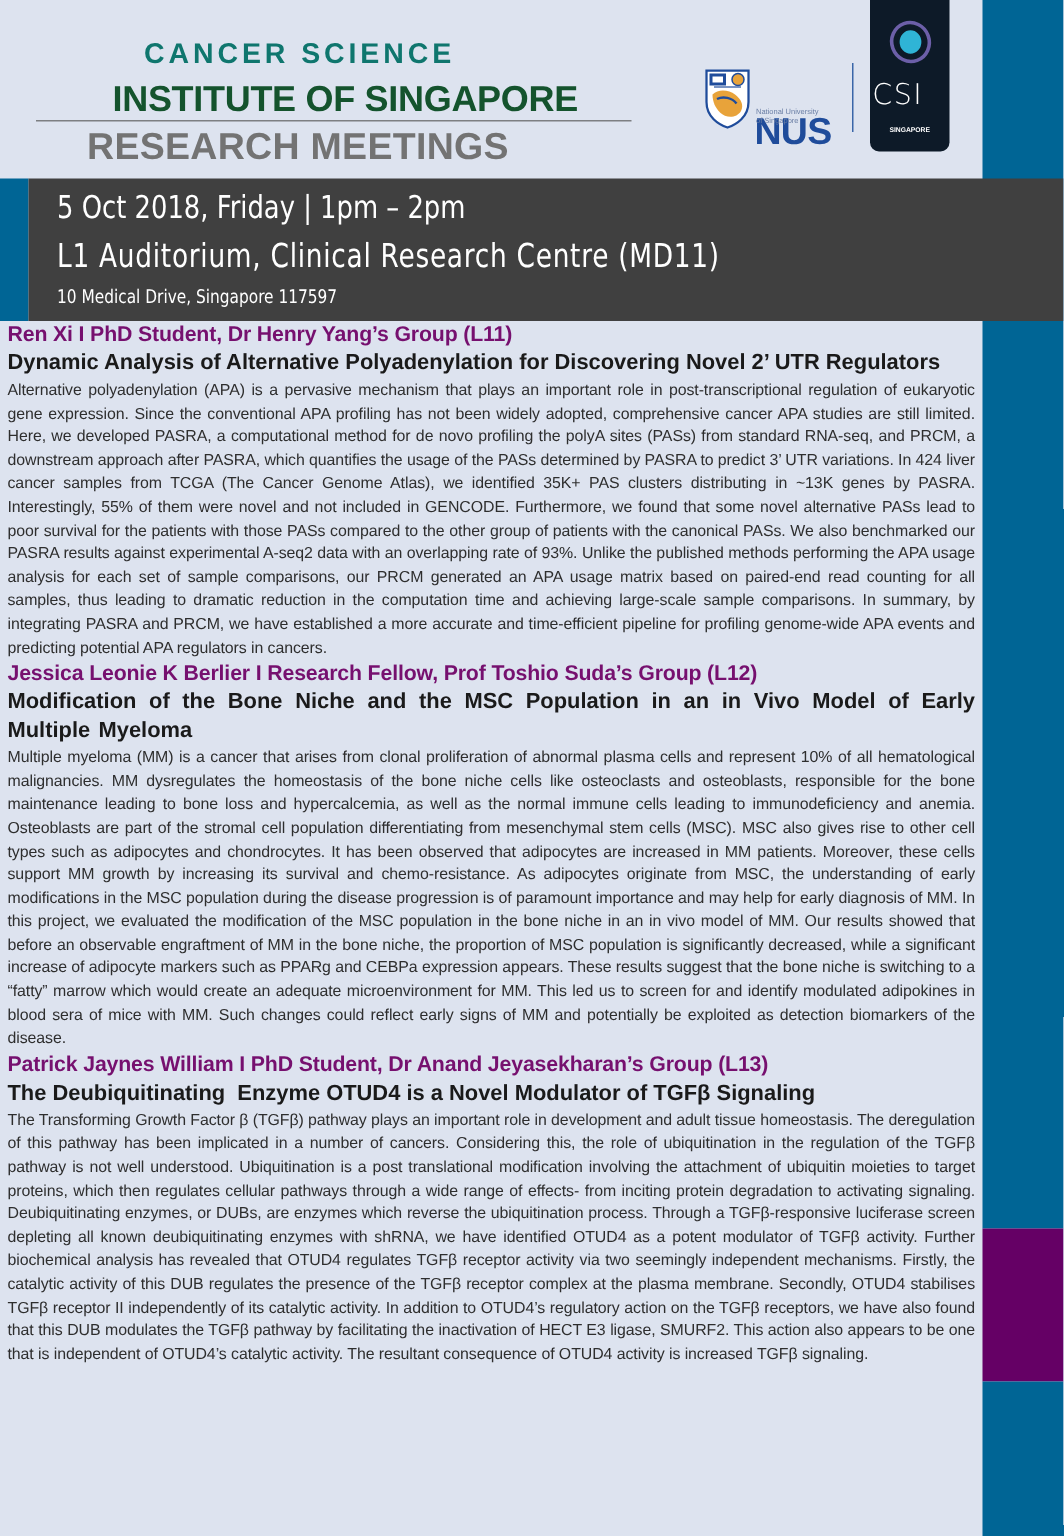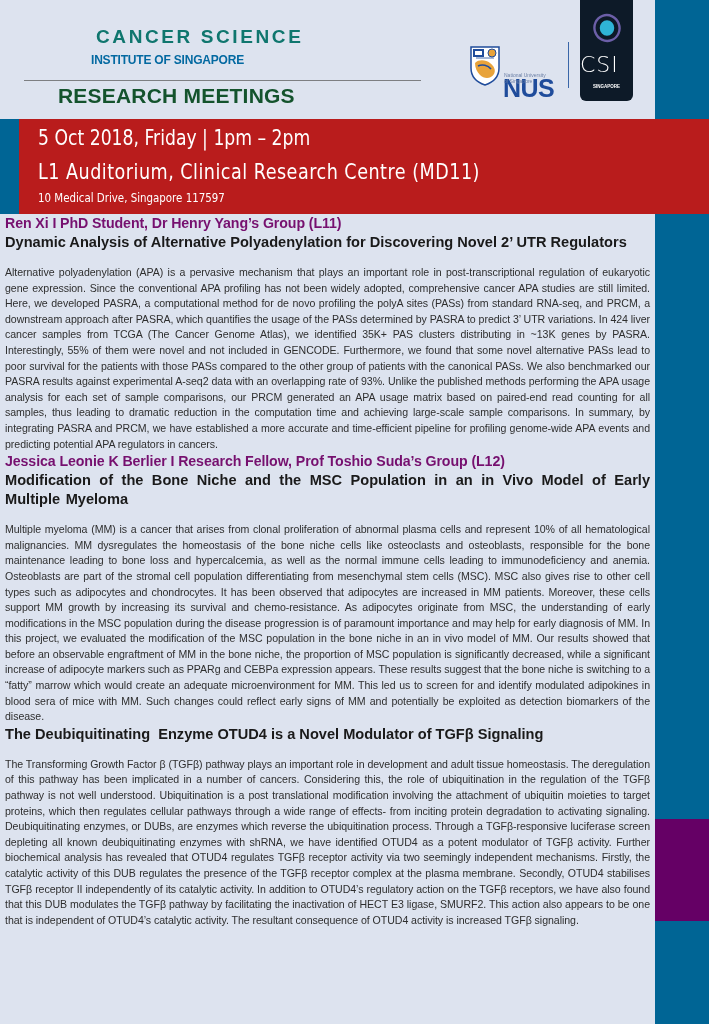--- a/index.html
+++ b/index.html
@@ -13,51 +13,51 @@
   .strip-right-purple { position: absolute; left: 655px; top: 819px; width: 54px; height: 102px; background: #650065; }
   .strip-right-bottom { position: absolute; left: 655px; top: 921px; width: 54px; height: 103px; background: #006595; }
   .strip-left { position: absolute; left: 0; top: 119px; width: 19px; height: 95px; background: #006595; }
 
   .hdr-line1 {
     position: absolute; left: 96px; top: 26px;
     font-family: "Liberation Sans", sans-serif; font-weight: bold;
     font-size: 19px; letter-spacing: 2.6px; color: #0f766e;
   }
   .hdr-line2 {
-    position: absolute; left: 91px; top: 53px;
+    position: absolute; left: 75px; top: 53px;
     font-family: "Liberation Sans", sans-serif; font-weight: bold;
-    font-size: 12px; color: #0369a1; letter-spacing: -0.2px;
+    font-size: 24px; color: #14532d; letter-spacing: -0.2px;
   }
   .hdr-rule { position: absolute; left: 24px; top: 80px; width: 397px; height: 1px; background: #7d7f82; }
   .hdr-line3 {
     position: absolute; left: 58px; top: 84px;
     font-family: "Liberation Sans", sans-serif; font-weight: bold;
-    font-size: 21px; color: #14532d; letter-spacing: 0.2px;
+    font-size: 25px; color: #737373; letter-spacing: 0.2px;
   }
 
   .nus-logo { position: absolute; left: 470px; top: 44px; width: 90px; height: 44px; }
   .nus-shield { position: absolute; left: 0; top: 2px; width: 30px; height: 40px; }
   .nus-text { position: absolute; left: 33px; top: -2px; font-size: 25px; font-weight: bold; color: #1f4c9b; letter-spacing: -0.5px; margin-top: 32px; }
   .nus-sub { position: absolute; left: 34px; top: 28px; font-size: 5px; line-height: 6px; color: #6b7fa5; }
   .logo-divider { position: absolute; left: 568px; top: 42px; width: 1px; height: 46px; background: #3a66a8; }
 
   .csi-logo { position: absolute; left: 580px; top: 0; width: 53px; height: 101px; background: #0d1a28; border-radius: 0 0 6px 6px; }
-  .csi-text { position: absolute; left: 0; top: 52px; width: 37px; text-align: center; color: #ffffff; font-size: 22px; letter-spacing: 1px; font-family: "DejaVu Sans", sans-serif; font-weight: 300; }
+  .csi-text { position: absolute; left: 0; top: 52px; width: 37px; text-align: center; color: #ffffff; font-size: 19px; letter-spacing: 1px; font-family: "DejaVu Sans", sans-serif; font-weight: 300; }
   .csi-sub { position: absolute; left: 0; top: 84px; width: 53px; text-align: center; color: #ffffff; font-size: 4.5px; font-weight: bold; }
 
-  .banner { position: absolute; left: 19px; top: 119px; width: 690px; height: 95px; background: #b91c1c; }
+  .banner { position: absolute; left: 19px; top: 119px; width: 690px; height: 95px; background: #404040; }
   .banner-date { position: absolute; left: 19px; top: 7px; color: #ffffff; font-size: 21px; font-family: "DejaVu Sans", sans-serif; transform: scaleX(0.82); transform-origin: left; white-space: nowrap; }
   .banner-venue { position: absolute; left: 19px; top: 40px; color: #ffffff; font-size: 22px; font-family: "DejaVu Sans", sans-serif; transform: scaleX(0.80); transform-origin: left; white-space: nowrap; letter-spacing: 0.6px; }
   .banner-addr { position: absolute; left: 19px; top: 71px; color: #ffffff; font-size: 12.5px; font-family: "DejaVu Sans", sans-serif; transform: scaleX(0.82); transform-origin: left; white-space: nowrap; }
 
   .content { position: absolute; left: 5px; top: 214px; width: 645px; }
   .speaker { color: #76106f; font-weight: bold; font-size: 14.2px; line-height: 19px; white-space: nowrap; letter-spacing: -0.1px; }
   .talk-title { color: #1a1a1a; font-weight: bold; font-size: 14.6px; line-height: 19px; letter-spacing: 0px; }
   .talk-title.wide { text-align: justify; text-align-last: left; word-spacing: 1.5px; }
-  .abstract { font-size: 10.6px; line-height: 15.6px; color: #2e2e2e; text-align: justify; letter-spacing: -0.05px; margin: 13px 0 0 0; }
+  .abstract { font-size: 10.6px; line-height: 15.6px; color: #2e2e2e; text-align: justify; letter-spacing: -0.05px; margin: 1px 0 0 0; }
   .section { margin-bottom: 0; }
   .sec2 { margin-top: 0px; }
 </style>
 </head>
 <body>
 
 <div class="strip-right-top"></div>
 <div class="strip-right-purple"></div>
 <div class="strip-right-bottom"></div>
 <div class="strip-left"></div>
@@ -105,16 +105,17 @@
     <div class="speaker">Ren Xi  I  PhD Student, Dr Henry Yang’s Group (L11)</div>
     <div class="talk-title">Dynamic Analysis of Alternative Polyadenylation for Discovering Novel 2’ UTR Regulators</div>
     <p class="abstract">Alternative polyadenylation (APA) is a pervasive mechanism that plays an important role in post-transcriptional regulation of eukaryotic gene expression. Since the conventional APA profiling has not been widely adopted, comprehensive cancer APA studies are still limited. Here, we developed PASRA, a computational method for de novo profiling the polyA sites (PASs) from standard RNA-seq, and PRCM, a downstream approach after PASRA, which quantifies the usage of the PASs determined by PASRA to predict 3’ UTR variations. In 424 liver cancer samples from TCGA (The Cancer Genome Atlas), we identified 35K+ PAS clusters distributing in ~13K genes by PASRA. Interestingly, 55% of them were novel and not included in GENCODE. Furthermore, we found that some novel alternative PASs lead to poor survival for the patients with those PASs compared to the other group of patients with the canonical PASs. We also benchmarked our PASRA results against experimental A-seq2 data with an overlapping rate of 93%. Unlike the published methods performing the APA usage analysis for each set of sample comparisons, our PRCM generated an APA usage matrix based on paired-end read counting for all samples, thus leading to dramatic reduction in the computation time and achieving large-scale sample comparisons. In summary, by integrating PASRA and PRCM, we have established a more accurate and time-efficient pipeline for profiling genome-wide APA events and predicting potential APA regulators in cancers.</p>
   </div>
   <div class="section sec2">
     <div class="speaker">Jessica Leonie K Berlier  I  Research Fellow, Prof Toshio Suda’s Group (L12)</div>
     <div class="talk-title wide">Modification of the Bone Niche and the MSC Population in an in Vivo Model of Early Multiple Myeloma</div>
     <p class="abstract">Multiple myeloma (MM) is a cancer that arises from clonal proliferation of abnormal plasma cells and represent 10% of all hematological malignancies. MM dysregulates the homeostasis of the bone niche cells like osteoclasts and osteoblasts, responsible for the bone maintenance leading to bone loss and hypercalcemia, as well as the normal immune cells leading to immunodeficiency and anemia. Osteoblasts are part of the stromal cell population differentiating from mesenchymal stem cells (MSC). MSC also gives rise to other cell types such as adipocytes and chondrocytes. It has been observed that adipocytes are increased in MM patients. Moreover, these cells support MM growth by increasing its survival and chemo-resistance. As adipocytes originate from MSC, the understanding of early modifications in the MSC population during the disease progression is of paramount importance and may help for early diagnosis of MM. In this project, we evaluated the modification of the MSC population in the bone niche in an in vivo model of MM. Our results showed that before an observable engraftment of MM in the bone niche, the proportion of MSC population is significantly decreased, while a significant increase of adipocyte markers such as PPARg and CEBPa expression appears. These results suggest that the bone niche is switching to a “fatty” marrow which would create an adequate microenvironment for MM. This led us to screen for and identify modulated adipokines in blood sera of mice with MM. Such changes could reflect early signs of MM and potentially be exploited as detection biomarkers of the disease.</p>
   </div>
   <div class="section">
+    <div class="speaker">Patrick Jaynes William   I  PhD Student, Dr Anand Jeyasekharan’s Group (L13)</div>
     <div class="talk-title" style="white-space:pre">The Deubiquitinating  Enzyme OTUD4 is a Novel Modulator of TGFβ Signaling</div>
     <p class="abstract">The Transforming Growth Factor β (TGFβ) pathway plays an important role in development and adult tissue homeostasis. The deregulation of this pathway has been implicated in a number of cancers. Considering this, the role of ubiquitination in the regulation of the TGFβ pathway is not well understood. Ubiquitination is a post translational modification involving the attachment of ubiquitin moieties to target proteins, which then regulates cellular pathways through a wide range of effects- from inciting protein degradation to activating signaling. Deubiquitinating enzymes, or DUBs, are enzymes which reverse the ubiquitination process. Through a TGFβ-responsive luciferase screen depleting all known deubiquitinating enzymes with shRNA, we have identified OTUD4 as a potent modulator of TGFβ activity. Further biochemical analysis has revealed that OTUD4 regulates TGFβ receptor activity via two seemingly independent mechanisms. Firstly, the catalytic activity of this DUB regulates the presence of the TGFβ receptor complex at the plasma membrane. Secondly, OTUD4 stabilises TGFβ receptor II independently of its catalytic activity. In addition to OTUD4’s regulatory action on the TGFβ receptors, we have also found that this DUB modulates the TGFβ pathway by facilitating the inactivation of HECT E3 ligase, SMURF2. This action also appears to be one that is independent of OTUD4’s catalytic activity. The resultant consequence of OTUD4 activity is increased TGFβ signaling.</p>
   </div>
 </div>
 
 </body></html>

